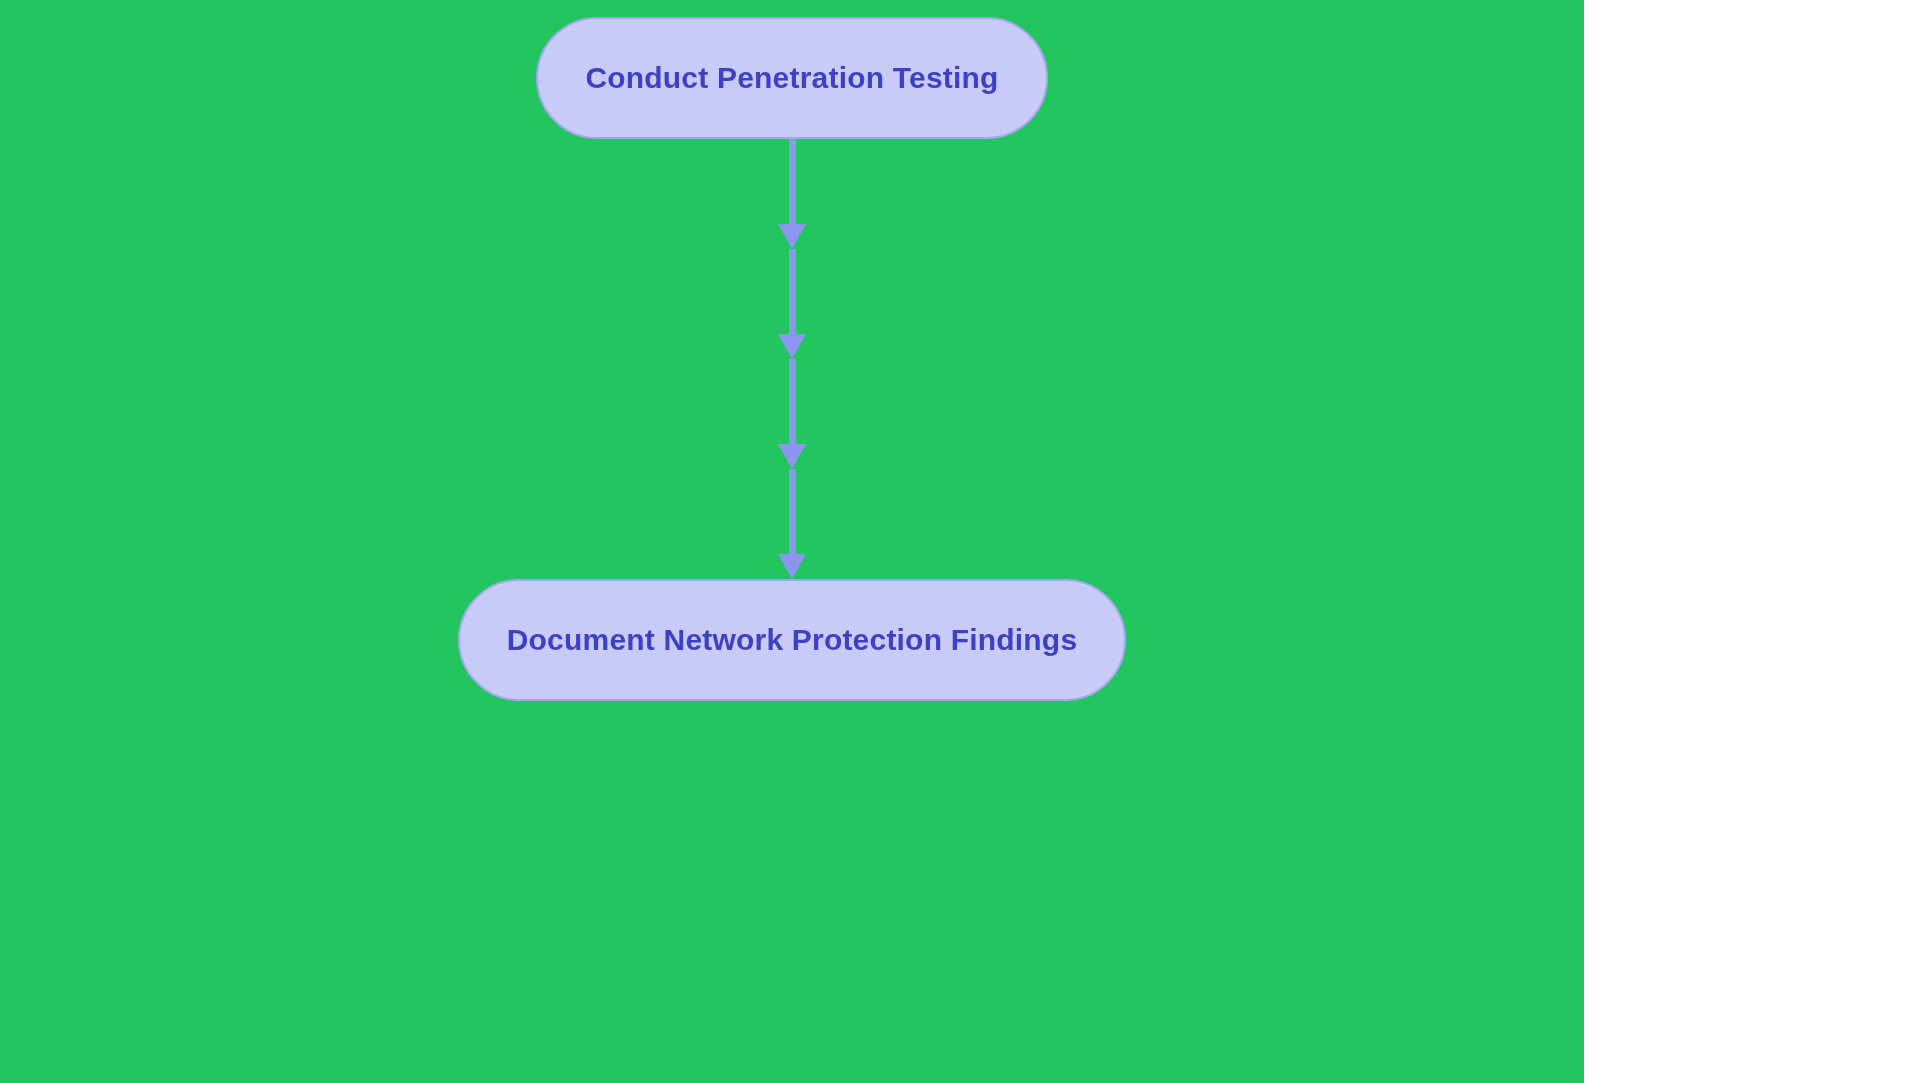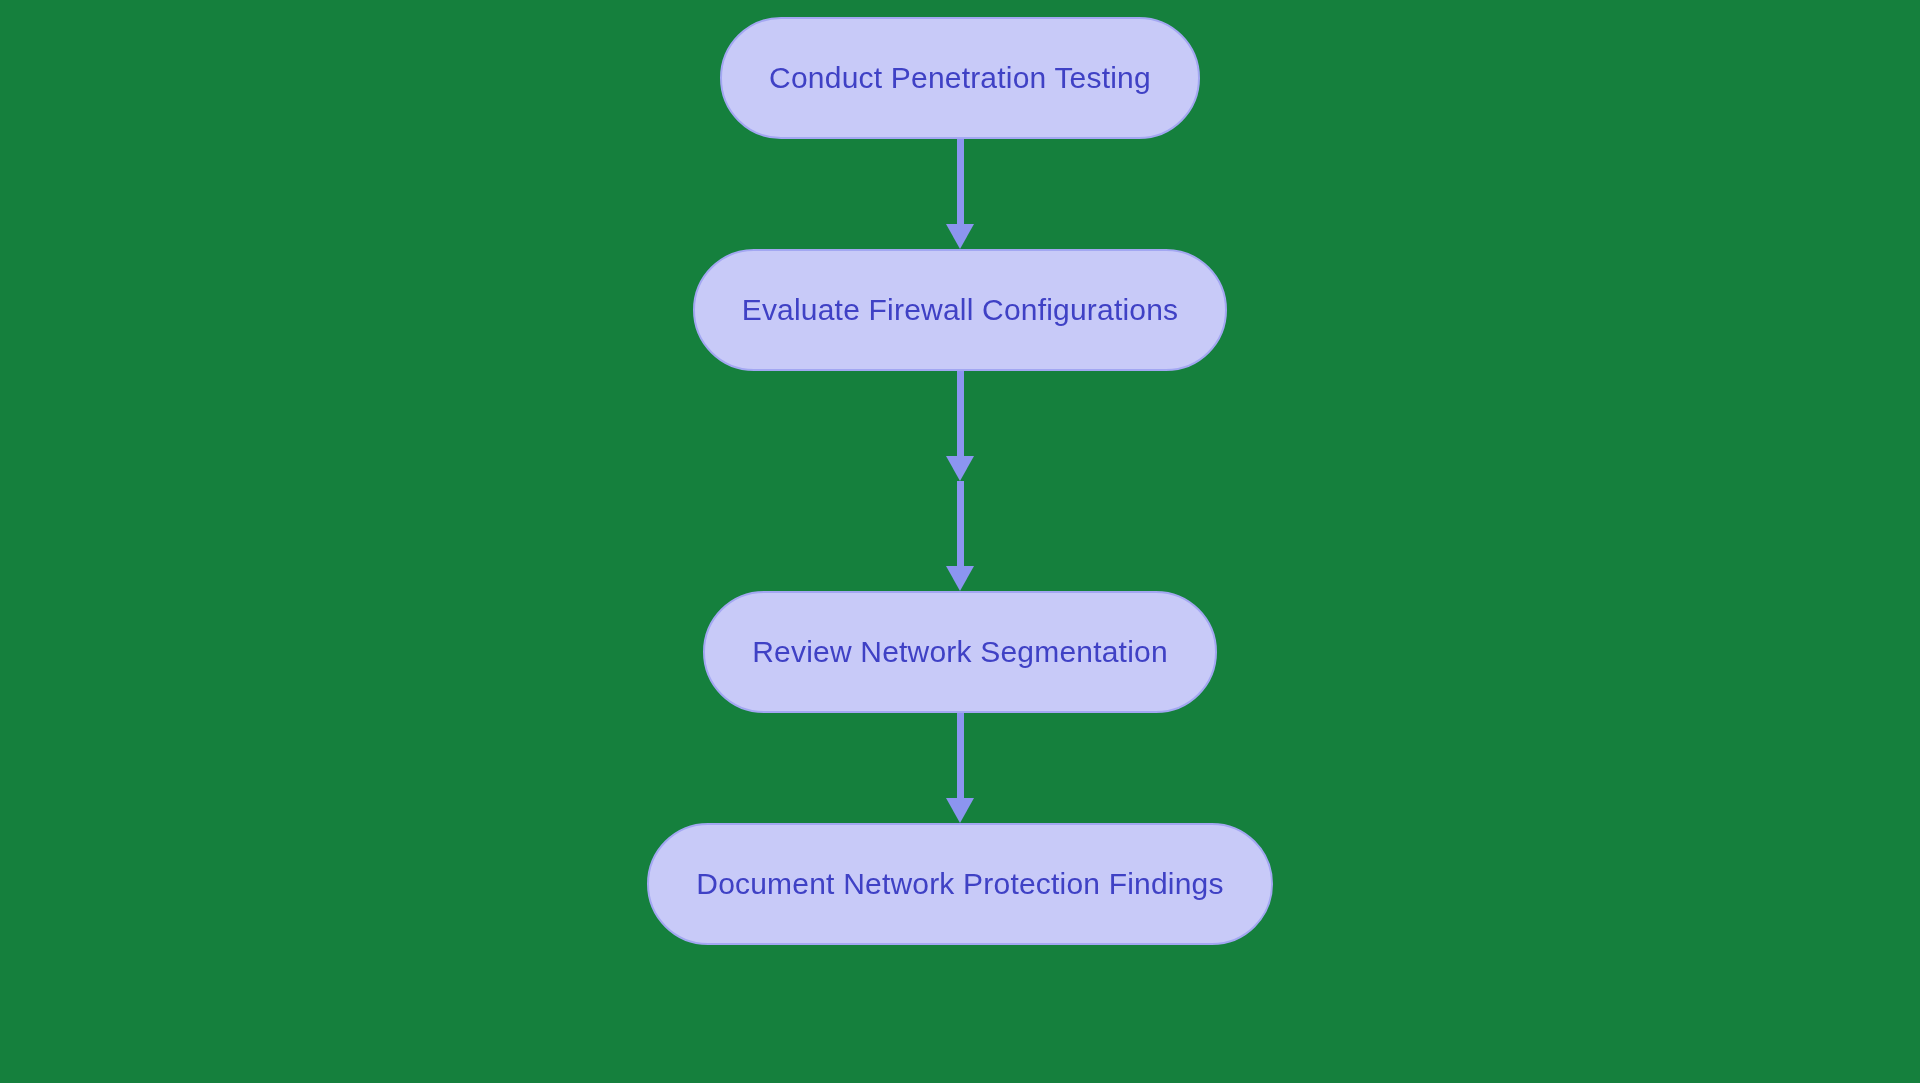--- a/index.html
+++ b/index.html
@@ -6,23 +6,24 @@
     margin: 0;
     padding: 0;
     background: #ffffff;
     width: 1920px;
     height: 1083px;
     overflow: hidden;
     font-family: "Liberation Sans", sans-serif;
   }
   .canvas {
     position: relative;
-    width: 1920px;
+    width: 1584px;
     height: 1083px;
-    background: #15803d;
+    background: #22c55e;
+    font-weight: bold;
   }
   .flowchart {
     position: absolute;
     top: 17px;
     left: 0;
     width: 100%;
     display: flex;
     flex-direction: column;
     align-items: center;
   }
@@ -65,33 +66,27 @@
 
 <div class="canvas">
   <div class="flowchart" style="--node-fill: #c8caf8; --node-border: #a3a7f2; --node-text: #3f41c5; --arrow: #8c95f0;">
       <div class="node">
         <span>Conduct Penetration Testing</span>
       </div>
       <div class="arrow">
         <div class="stem"></div>
         <div class="head"></div>
       </div>
-      <div class="node">
-        <span>Evaluate Firewall Configurations</span>
-      </div>
       <div class="arrow">
         <div class="stem"></div>
         <div class="head"></div>
       </div>
       <div class="arrow">
         <div class="stem"></div>
         <div class="head"></div>
-      </div>
-      <div class="node">
-        <span>Review Network Segmentation</span>
       </div>
       <div class="arrow">
         <div class="stem"></div>
         <div class="head"></div>
       </div>
       <div class="node">
         <span>Document Network Protection Findings</span>
       </div>
     </div>
 </div>

